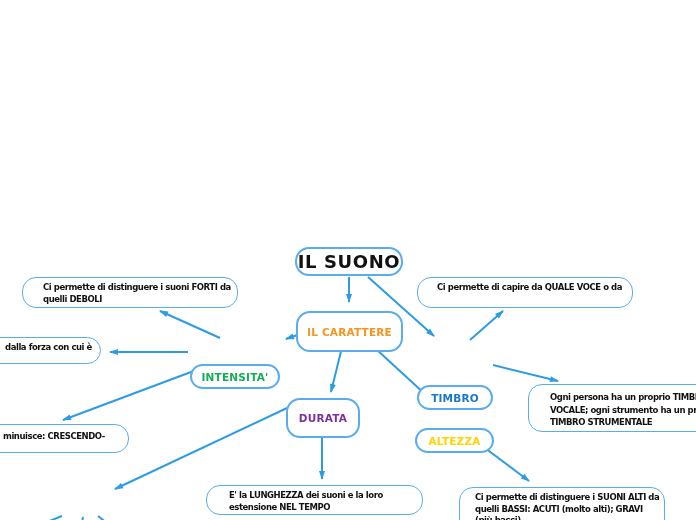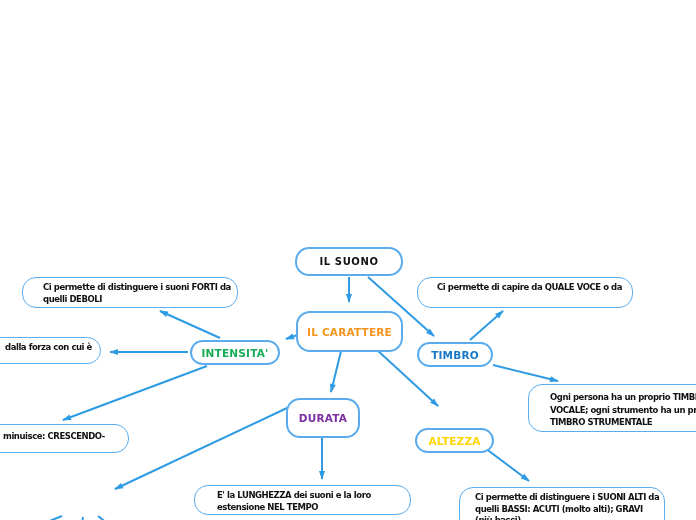--- a/index.html
+++ b/index.html
@@ -24,25 +24,25 @@
     border: 2px solid #5aaceе;
     border: 2px solid #5aacee;
     border-radius: 14px;
     display: flex;
     align-items: center;
     justify-content: center;
     font-weight: bold;
     letter-spacing: 0.2px;
     white-space: nowrap;
   }
-  .node-main   { font-size: 10px; color: #111111; letter-spacing: 0.6px; }
+  .node-main   { font-size: 18px; color: #111111; letter-spacing: 0.6px; }
   .node-branch { font-size: 10.5px; }
   .c-carattere { color: #f7941d; }
-  .c-intensita { color: #14ad57; }
-  .c-timbro    { color: #1778c8; }
+  .c-intensita { color: #14ad57; margin-top: 24px; }
+  .c-timbro    { color: #1778c8; margin-top: 43px; }
   .c-durata    { color: #7b2fa0; }
   .c-altezza   { color: #ffd400; }
   .tbox {
     position: absolute;
     box-sizing: border-box;
     background: #ffffff;
     border: 1.5px solid #5aacee;
     border-radius: 14px;
     color: #111111;
     font-weight: bold;
@@ -110,21 +110,21 @@
   </div>
 
   <div class="tbox" style="left:-100px; top:424px; width:229px; height:29px; padding:6px 4px 0 102px;">
     <span class="ln">minuisce: CRESCENDO-</span>
   </div>
 
   <div class="tbox tbox-center" style="left:40px; top:492px; width:96px; height:27px;">
     <span>movimento</span>
   </div>
 
-  <div class="tbox" style="left:194px; top:485px; width:217px; height:30px; padding:4px 4px 0 22px;">
+  <div class="tbox" style="left:206px; top:485px; width:217px; height:30px; padding:4px 4px 0 22px;">
     <span class="ln">E' la LUNGHEZZA dei suoni e la loro</span>
     <span class="ln">estensione NEL TEMPO</span>
   </div>
 
   <div class="tbox" style="left:528px; top:384px; width:254px; height:48px; padding:6px 4px 0 21px; line-height:12.5px;">
     <span class="ln">Ogni persona ha un proprio TIMBRO</span>
     <span class="ln">VOCALE; ogni strumento ha un proprio</span>
     <span class="ln">TIMBRO STRUMENTALE</span>
   </div>
 

